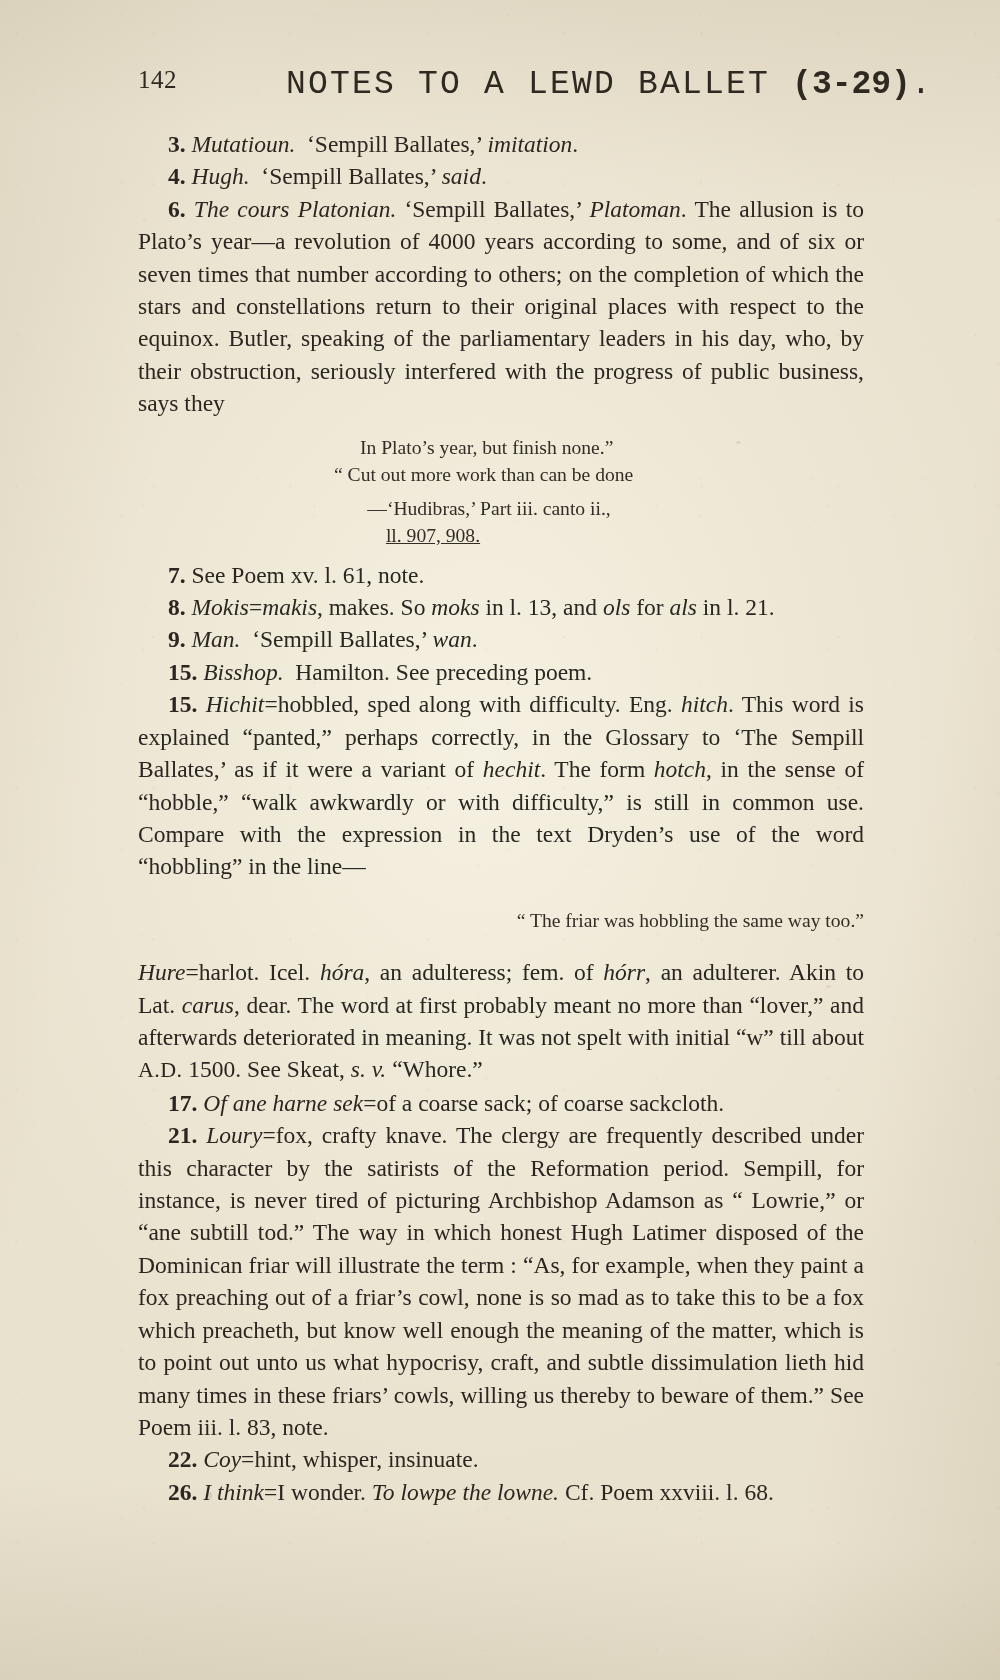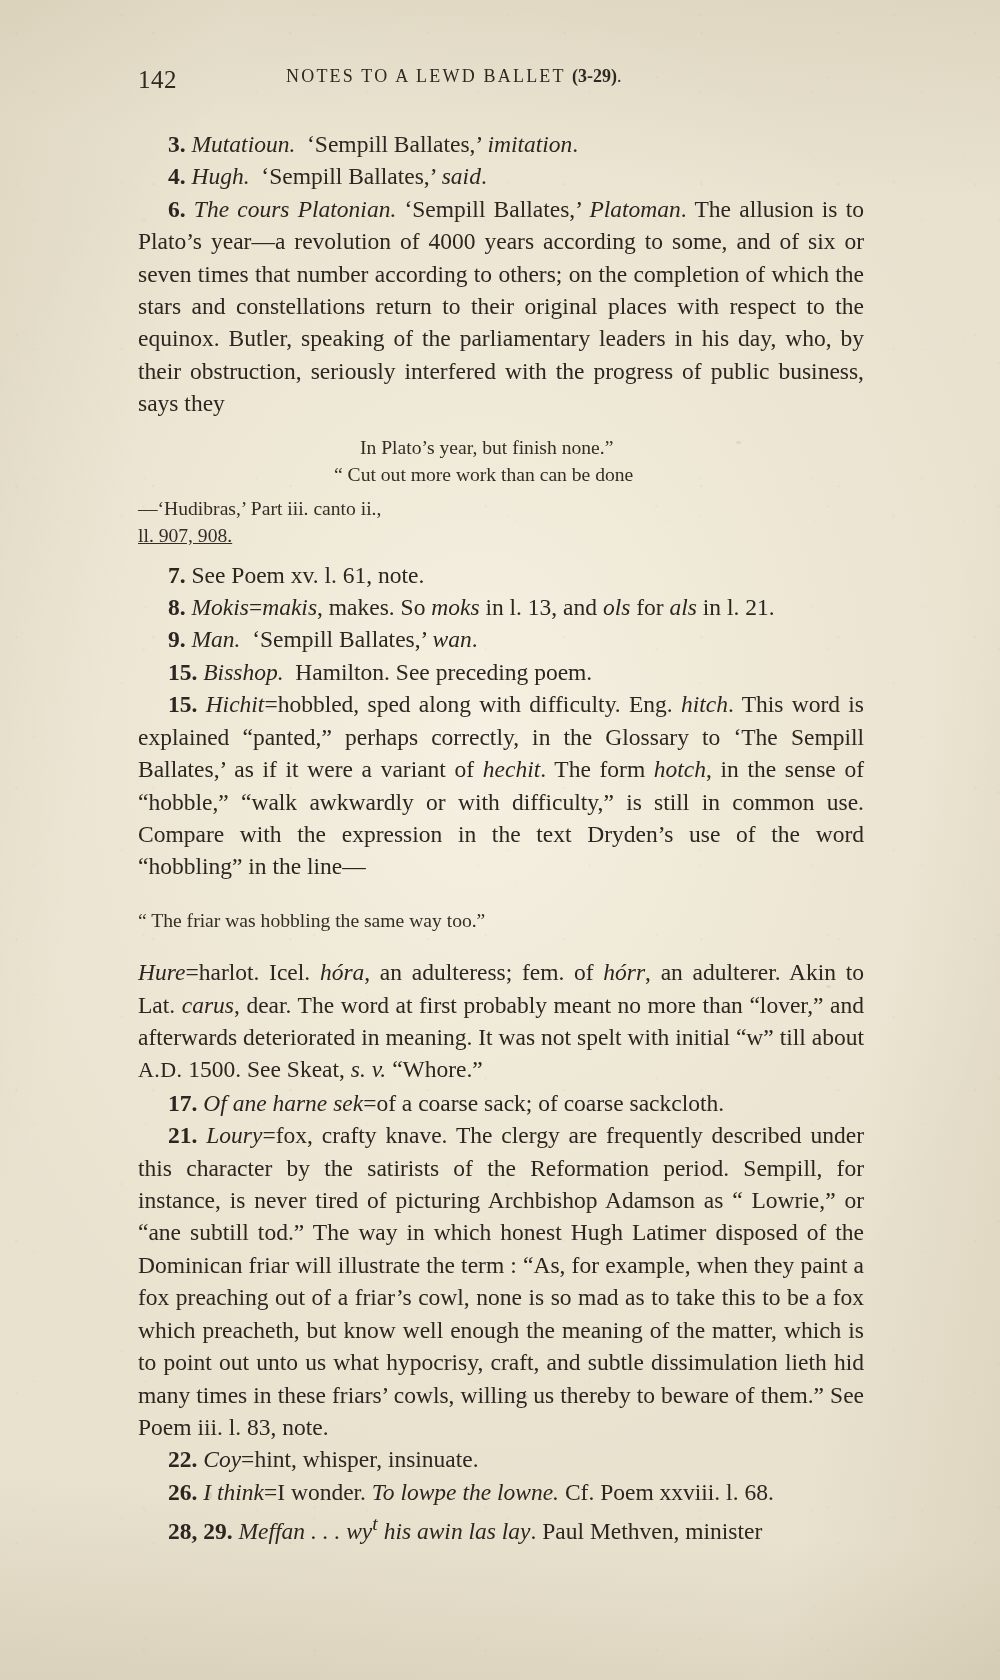--- a/index.html
+++ b/index.html
@@ -65,24 +65,25 @@
     left: 0;
     top: 6px;
     font-size: 25px;
     letter-spacing: 0.5px;
     color: #2e2921;
   }
   .runtitle {
     position: absolute;
     left: 148px;
     top: 6px;
-    font-size: 18px;
+    font-size: 33px;
     letter-spacing: 2.2px;
     color: #2e2921;
     white-space: nowrap;
+    font-family: Liberation Mono, monospace;
   }
   .runtitle .rng {
     font-weight: bold;
     letter-spacing: 0px;
   }
 
   
   .para {
     font-size: 23.5px;
     line-height: 32.4px;
@@ -113,32 +114,32 @@
     color: #332d25;
     margin: 14px 0 0 0;
   }
   .verse .vline { display: block; }
   .verse-block-1 { padding-left: 196px; }
   .verse-block-1 .vline2 { padding-left: 26px; }
 
   .attrib {
     font-size: 19.6px;
     line-height: 27.5px;
-    text-align: left;
+    text-align: center;
     color: #332d25;
     margin-top: 6px;
     padding-right: 24px;
   }
   .attrib .aline { display: block; }
   .attrib .aline2 { padding-right: 112px; text-decoration: underline; }
 
   .quote-single {
     font-size: 19.6px;
     line-height: 27.5px;
-    text-align: left;
+    text-align: right;
     color: #332d25;
     margin: 24px 0 22px 0;
   }
 
   .gap-sm { height: 9px; }
 
   
   .speck {
     position: absolute;
     background: rgba(120,106,78,0.30);
@@ -199,16 +200,15 @@
     <p class="para flush"><i>Hure</i><span>=</span><span>harlot.   Icel. </span><i>hóra</i><span>, an adulteress; fem. of </span><i>hórr</i><span>, an adulterer.   Akin to Lat. </span><i>carus</i><span>, dear.   The word at first probably meant no more than “lover,” and afterwards deteriorated in meaning.   It was not spelt with initial “w” till about </span><span class="sc">A.D.</span><span> 1500.   See Skeat, </span><i>s. v.</i><span> “Whore.”</span></p>
 
     <p class="para indent"><span class="num">17.</span> <i>Of ane harne sek</i><span>=</span><span>of a coarse sack; of coarse sackcloth.</span></p>
 
     <p class="para indent"><span class="num">21.</span> <i>Loury</i><span>=</span><span>fox, crafty knave.   The clergy are frequently described under this character by the satirists of the Reformation period. Sempill, for instance, is never tired of picturing Archbishop Adamson as “ Lowrie,” or “ane subtill tod.”   The way in which honest Hugh Latimer disposed of the Dominican friar will illustrate the term : “As, for example, when they paint a fox preaching out of a friar’s cowl, none is so mad as to take this to be a fox which preacheth, but know well enough the meaning of the matter, which is to point out unto us what hypocrisy, craft, and subtle dissimulation lieth hid many times in these friars’ cowls, willing us thereby to beware of them.”   See Poem iii. l. 83, note.</span></p>
 
     <p class="para indent"><span class="num">22.</span> <i>Coy</i><span>=</span><span>hint, whisper, insinuate.</span></p>
 
     <p class="para indent"><span class="num">26.</span> <i>I think</i><span>=</span><span>I wonder.   </span><i>To lowpe the lowne.</i><span>  Cf. Poem xxviii. l. 68.</span></p>
 
-    <p class="para indent"><span class="num">28, 29.</span> <i>Meffan . . . wy</i><sup><i>t</i></sup><i> his awin las lay</i><span>.  Paul Methven, minister</span></p>
 
   </div>
 </div>
 
 </body></html>

